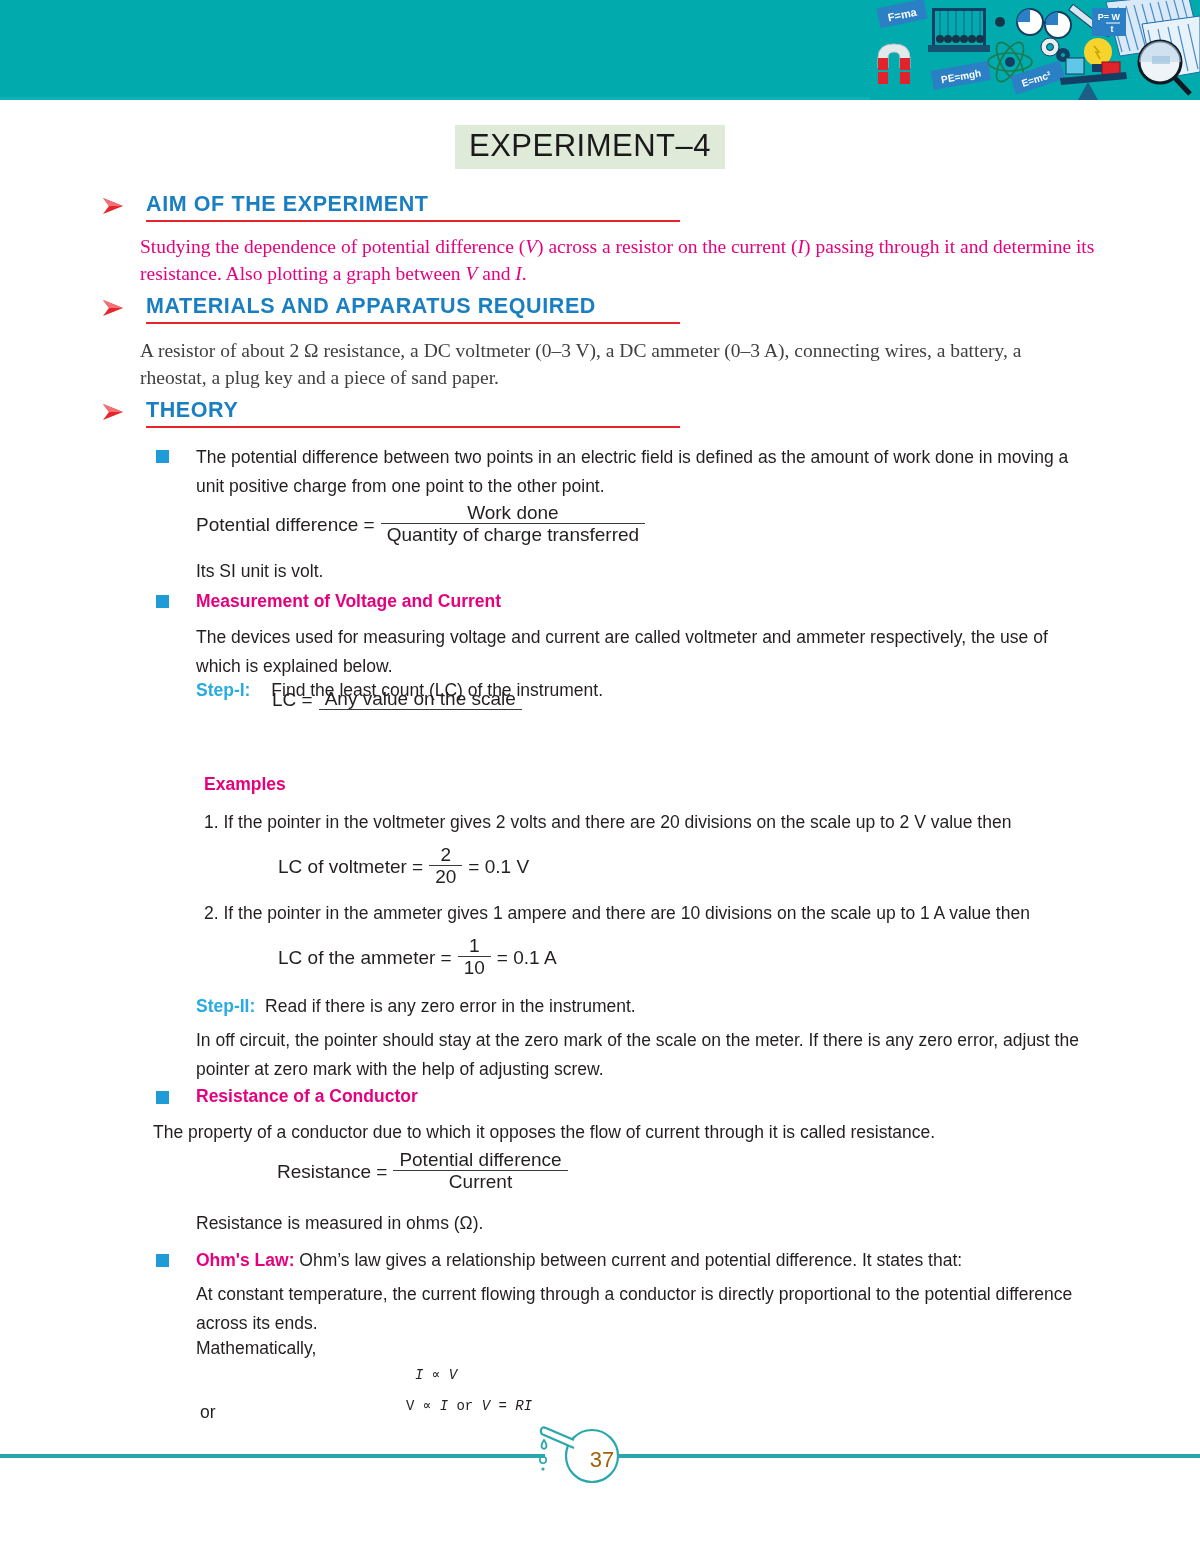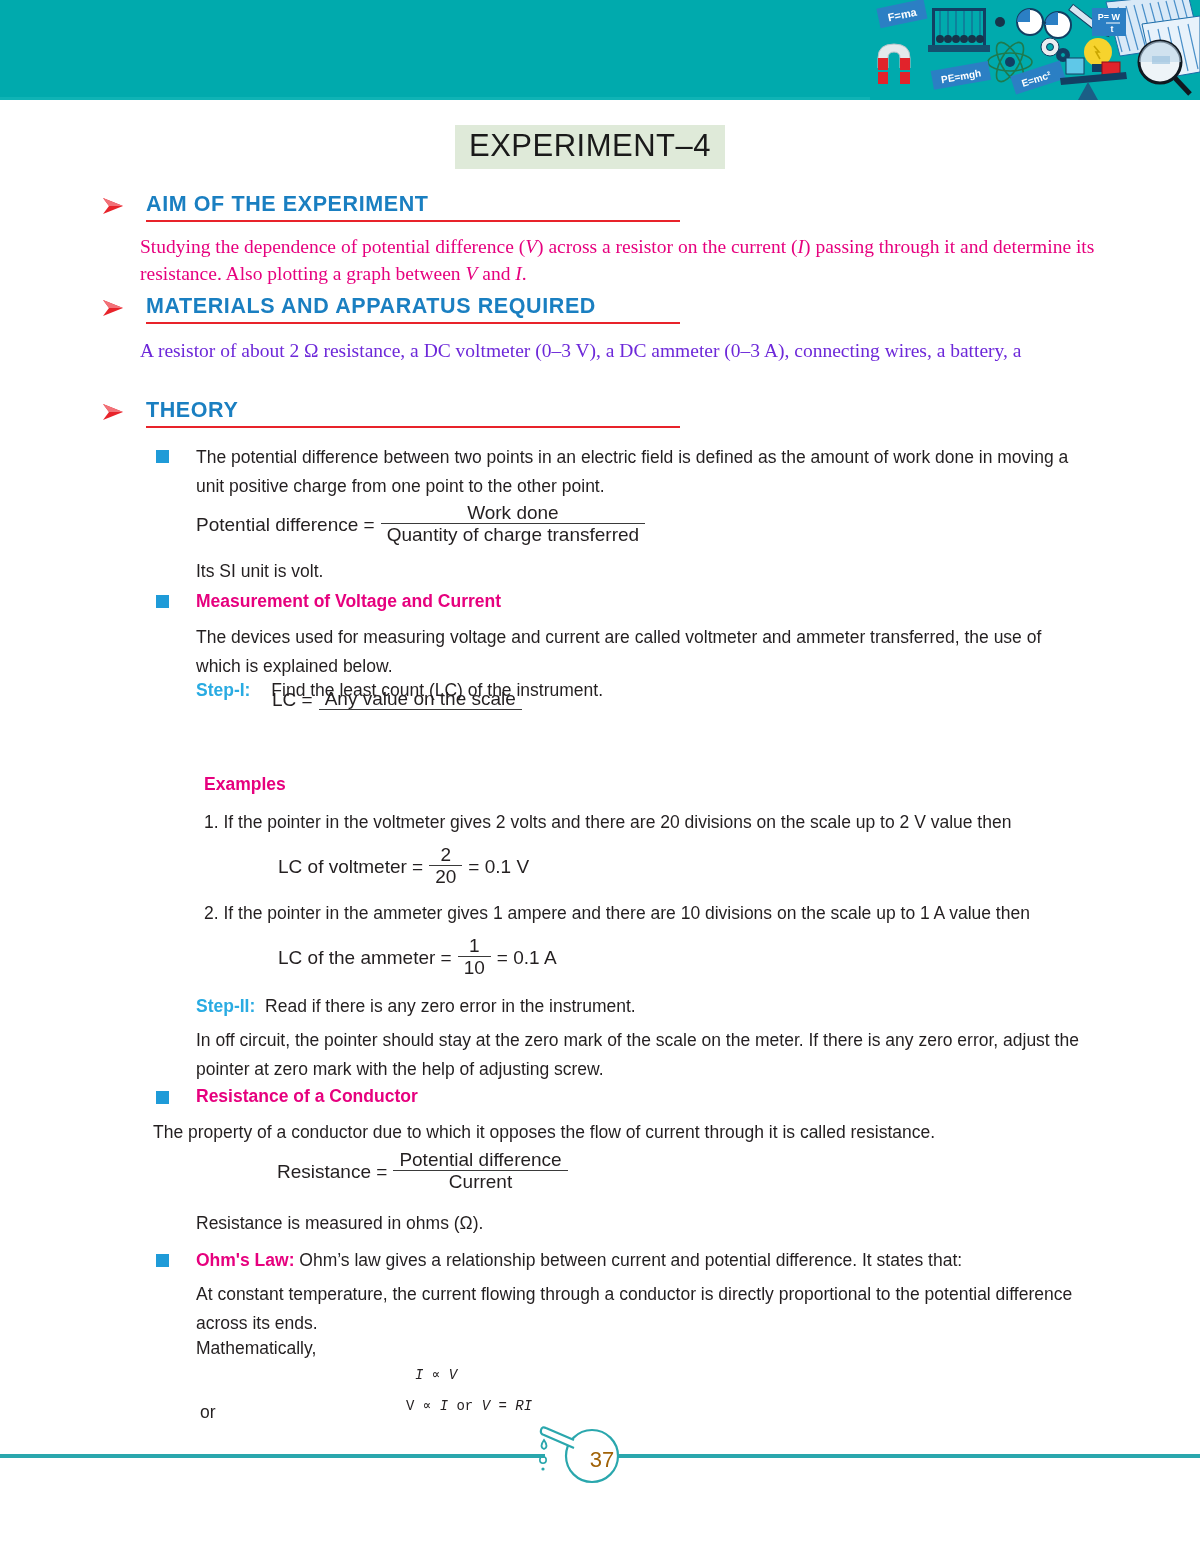--- a/index.html
+++ b/index.html
@@ -64,21 +64,21 @@
   .sec-head .rule {
     position:absolute; left:46px; top:28px;
     width:534px; height:2px; background:#e8232a;
   }
 
   .serif-body {
     position:absolute;
     font-family:"Liberation Serif", serif;
     font-size:19.5px;
     line-height:27px;
-    color:#6d28d9;
+    color:#404040;
   }
   .aim-text {
     color:#e6007e;
     font-weight:normal;
   }
   .aim-text i { font-style:italic; }
 
   .bl {
     position:absolute;
     font-size:17.5px;
@@ -319,20 +319,21 @@
         <polygon points="3,4 23,12 3,20 9,12" fill="#e8232a"></polygon>
         <polygon points="3,4 23,12 9,12" fill="#f27178"></polygon>
       </svg>
     </span>
     <span class="htext">MATERIALS AND APPARATUS REQUIRED</span>
     <span class="rule"></span>
   </div>
 
   <div class="serif-body" style="left:140px; top:337px; width:975px;">
     <div>A resistor of about 2 Ω resistance, a DC voltmeter (0–3 V), a DC ammeter (0–3 A), connecting wires, a battery, a</div>
+    <div>rheostat, a plug key and a piece of sand paper.</div>
   </div>
 
   <div class="sec-head" style="top:398px;">
     <span class="arrow">
       <svg width="26" height="26" viewBox="0 0 26 26">
         <polygon points="3,4 23,12 3,20 9,12" fill="#e8232a"></polygon>
         <polygon points="3,4 23,12 9,12" fill="#f27178"></polygon>
       </svg>
     </span>
     <span class="htext">THEORY</span>
@@ -353,21 +354,21 @@
       <span class="den">Quantity of charge transferred</span>
     </span>
   </div>
 
   <div class="bl" style="left:196px; top:557px;">Its SI unit is  volt.</div>
 
   <span class="sqbul" style="left:156px; top:595px;"></span>
   <div class="pink-head" style="left:196px; top:591px;">Measurement of Voltage and Current</div>
 
   <div class="bl" style="left:196px; top:623px; width:910px;">
-    <div>The devices used for measuring voltage and current are called voltmeter and ammeter transferred, the use of</div>
+    <div>The devices used for measuring voltage and current are called voltmeter and ammeter respectively, the use of</div>
     <div>which is explained below.</div>
   </div>
 
   <div class="bl" style="left:196px; top:676px; width:910px;">
     <span class="step-lbl">Step-I:</span>
     <span style="display:inline-block; width:16px;"></span><span>Find the  least count  (LC) of the instrument.</span>
   </div>
 
   <div class="eqline" style="left:272px; top:689px;">
     <span>LC =</span>

